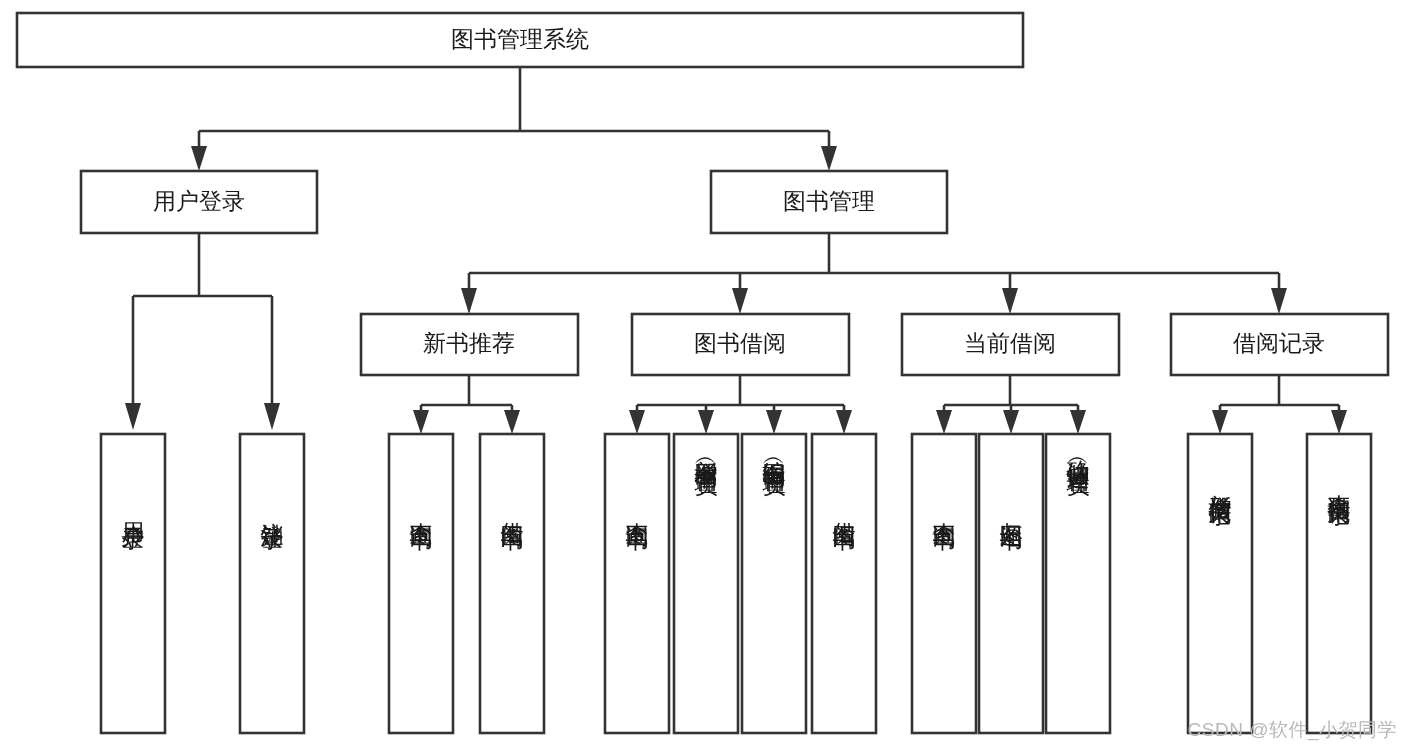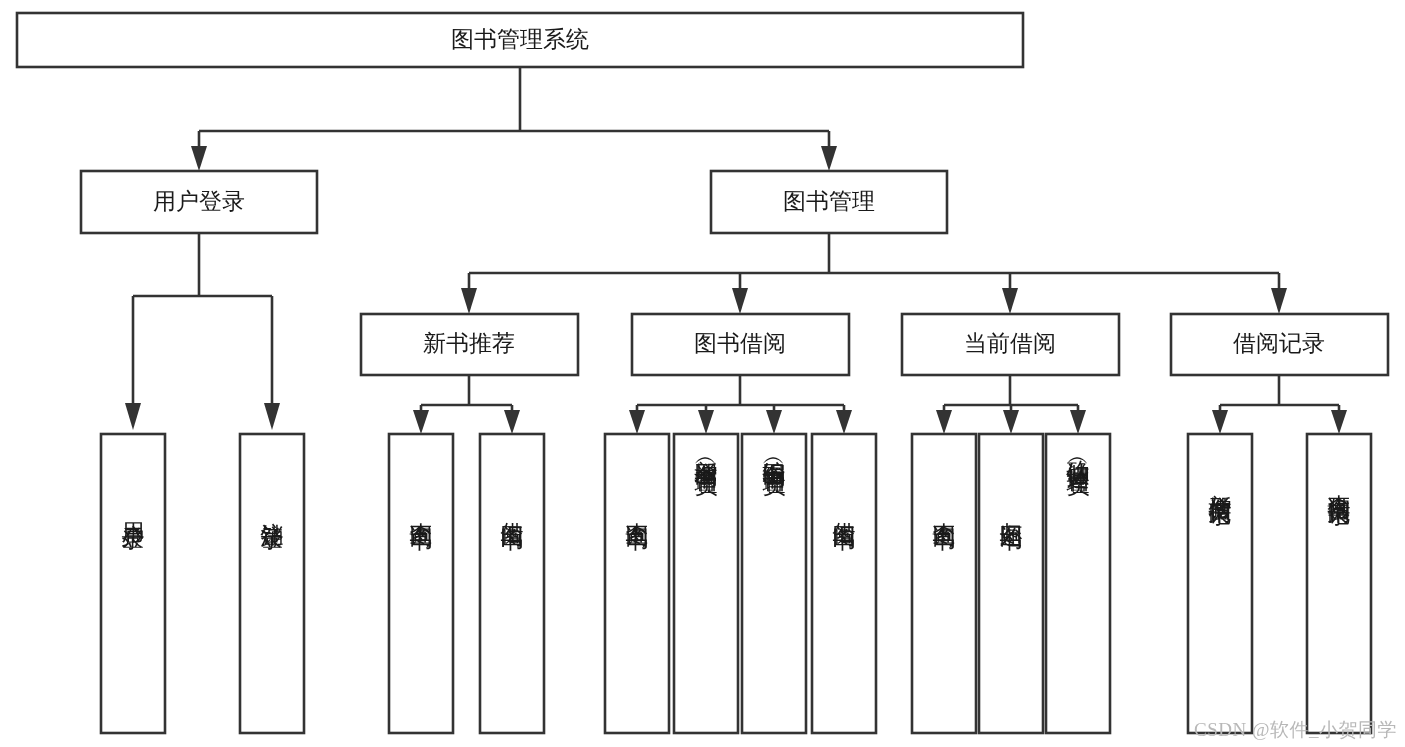--- a/index.html
+++ b/index.html
@@ -61,21 +61,21 @@
     align-items: center;
     justify-content: flex-start;
     white-space: pre-line;
     pointer-events: none;
     box-sizing: border-box;
   }
   .watermark {
     position: absolute;
     right: 8px;
     bottom: 4px;
-    font-family: Liberation Serif, serif;
+    font-family: Liberation Sans, sans-serif;
     font-size: 19px;
     color: #b8b8b8;
     letter-spacing: 0.5px;
     white-space: nowrap;
   }
 </style>
 </head>
 <body>
 
 <div id="diagram-root">

